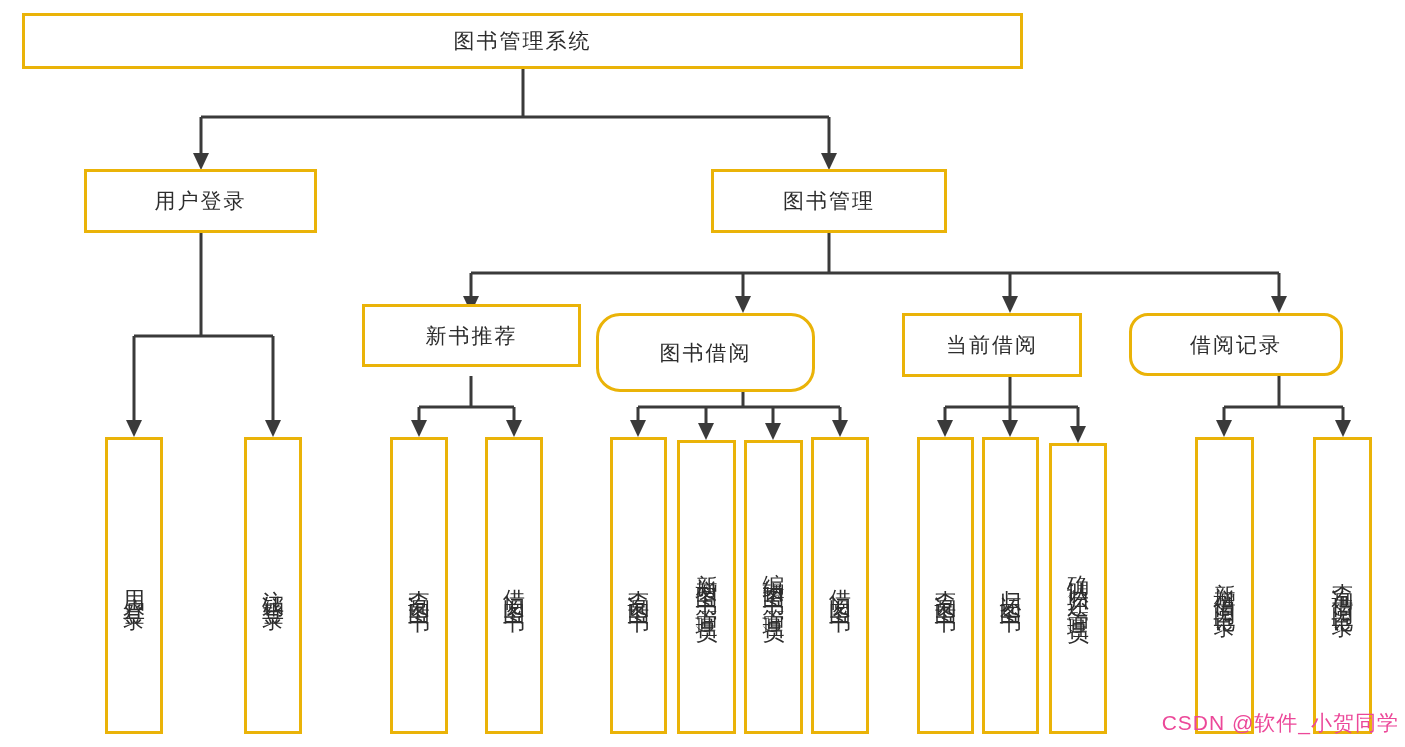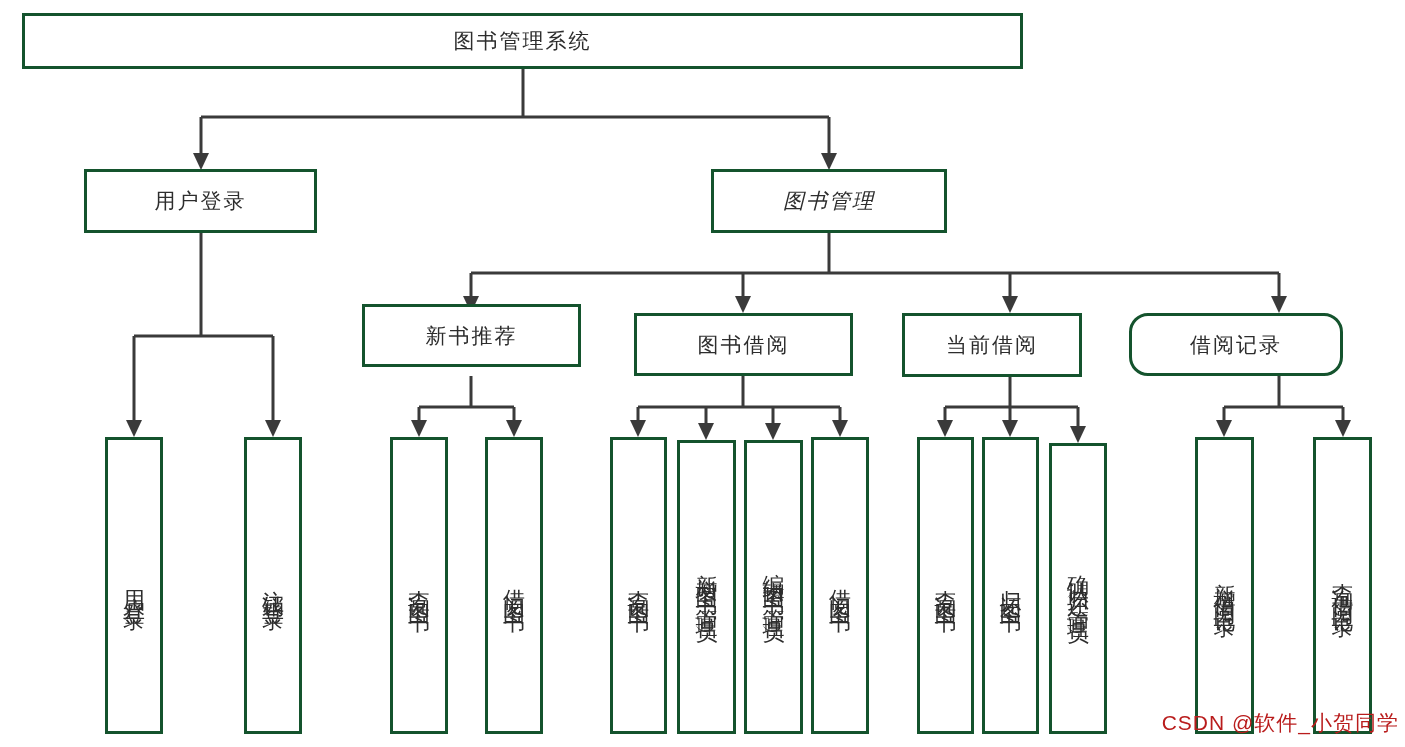--- a/index.html
+++ b/index.html
@@ -8,21 +8,21 @@
     width:1405px;height:747px;
     background:#ffffff;
     font-family:"Liberation Sans", sans-serif;
     overflow:hidden;
   }
   .connectors{position:absolute;left:0;top:0;width:1405px;height:747px;}
   .node{
     position:absolute;
     box-sizing:border-box;
     background:#ffffff;
-    border:3px solid #14532d;
+    border:3px solid #eab308;
     display:flex;
     align-items:center;
     justify-content:center;
     color:#2d2d2d;
   }
   .h-node{
     font-size:21px;
     letter-spacing:2px;
     white-space:nowrap;
   }
@@ -31,31 +31,31 @@
     text-orientation:mixed;
     font-size:22px;
     letter-spacing:7px;
     line-height:1;
   }
   .watermark{
     position:absolute;
     top:709px;
     right:6px;
     font-size:21px;
-    color:#b91c1c;
+    color:#ec4899;
     letter-spacing:1px;
     white-space:nowrap;
     z-index:5;
   }
   
   .n-root{left:22px;top:13px;width:1001px;height:56px;}
   .n-user-login{left:84px;top:169px;width:233px;height:64px;}
-  .n-book-mgmt{left:711px;top:169px;width:236px;height:64px;font-style:italic;}
+  .n-book-mgmt{left:711px;top:169px;width:236px;height:64px;}
   .n-new-book{left:362px;top:304px;width:219px;height:63px;}
-  .n-book-borrow{left:634px;top:313px;width:219px;height:63px;}
+  .n-book-borrow{left:596px;top:313px;width:219px;height:79px;border-radius:24px;}
   .n-current-borrow{left:902px;top:313px;width:180px;height:64px;}
   .n-records{left:1129px;top:313px;width:214px;height:63px;border-radius:19px;}
   .n-l1{left:105px;top:437px;width:58px;height:297px;}
   .n-l2{left:244px;top:437px;width:58px;height:297px;}
   .n-l3{left:390px;top:437px;width:58px;height:297px;}
   .n-l4{left:485px;top:437px;width:58px;height:297px;}
   .n-l5{left:610px;top:437px;width:57px;height:297px;}
   .n-l6{left:677px;top:440px;width:59px;height:294px;}
   .n-l7{left:744px;top:440px;width:59px;height:294px;}
   .n-l8{left:811px;top:437px;width:58px;height:297px;}

